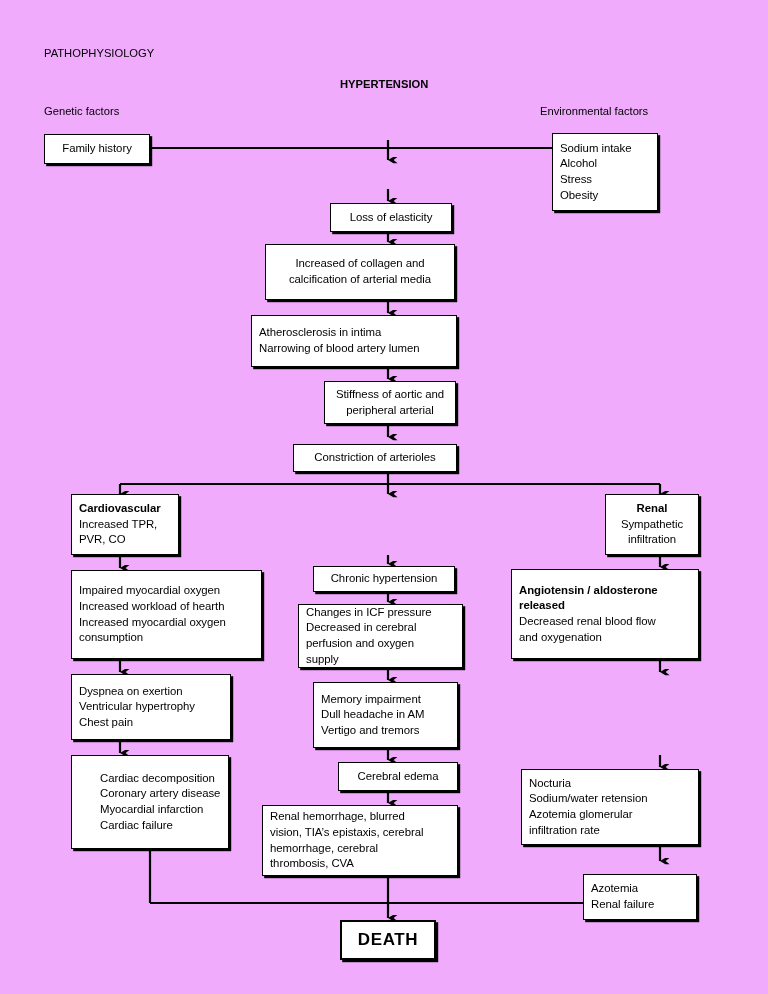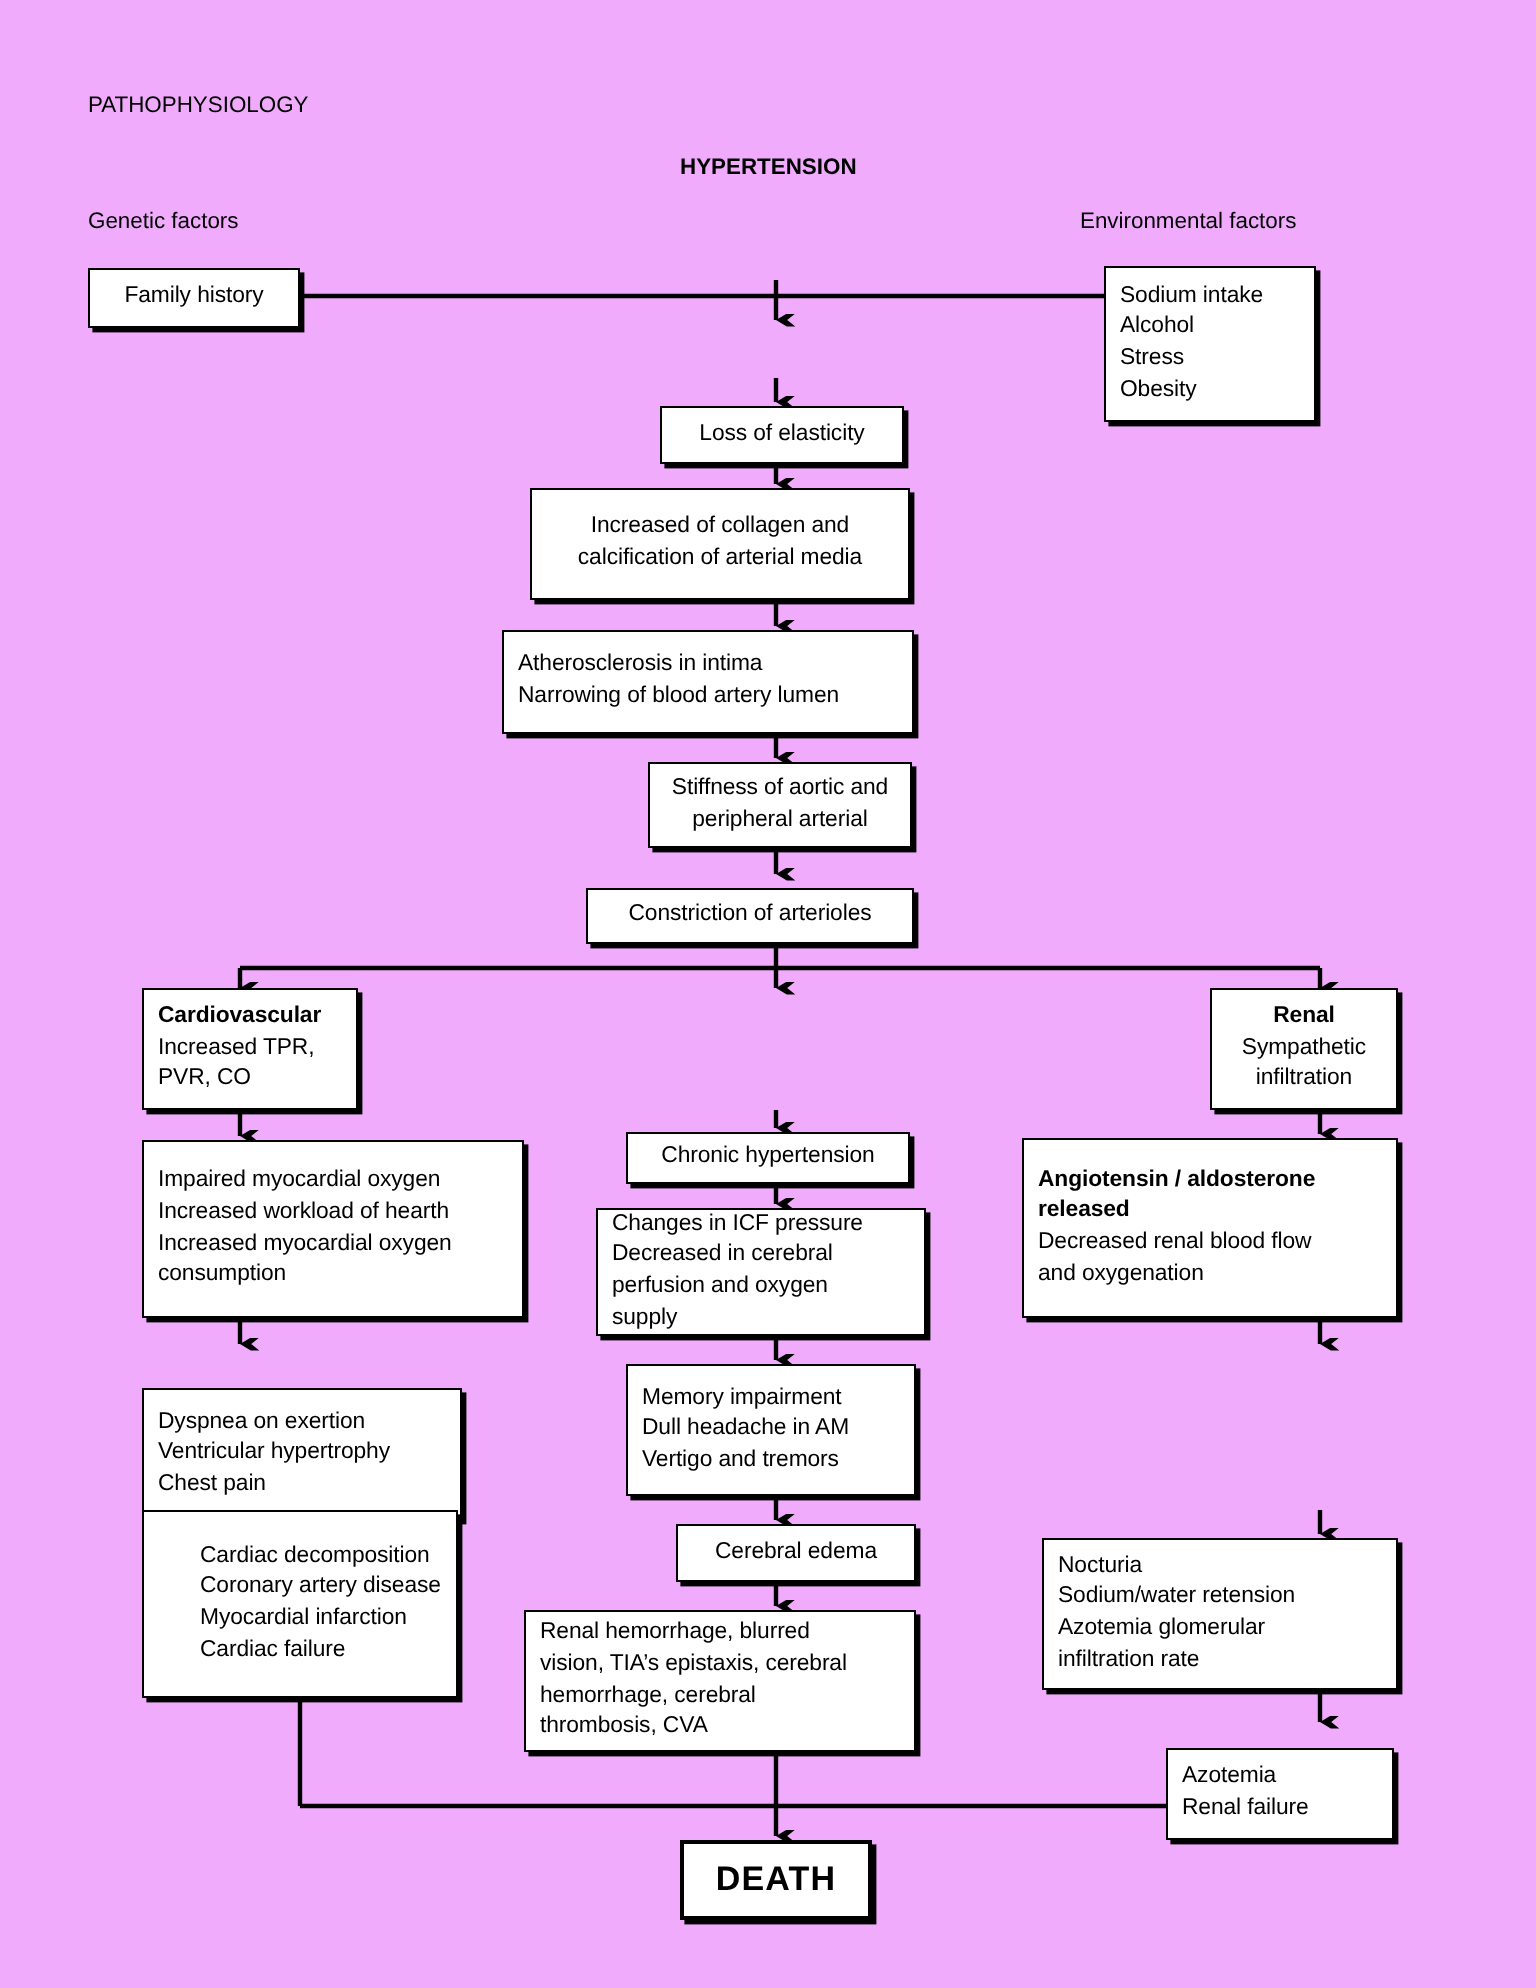--- a/index.html
+++ b/index.html
@@ -175,21 +175,21 @@
       <span class="ln">PVR, CO</span>
     </div>
 
   <div class="node left" style="left:71px; top:570px; width:191px; height:89px;">
       <span class="ln">Impaired myocardial oxygen</span>
       <span class="ln">Increased workload of hearth</span>
       <span class="ln">Increased myocardial oxygen</span>
       <span class="ln">consumption</span>
     </div>
 
-  <div class="node left" style="left:71px; top:674px; width:160px; height:66px;margin-top:20px;">
+  <div class="node left" style="left:71px; top:674px; width:160px; height:66px;">
       <span class="ln">Dyspnea on exertion</span>
       <span class="ln">Ventricular hypertrophy</span>
       <span class="ln">Chest pain</span>
     </div>
 
   <div class="node left" style="left:71px; top:755px; width:158px; height:94px;padding-left:28px;">
       <span class="ln">Cardiac decomposition</span>
       <span class="ln">Coronary artery disease</span>
       <span class="ln">Myocardial infarction</span>
       <span class="ln">Cardiac failure</span>

